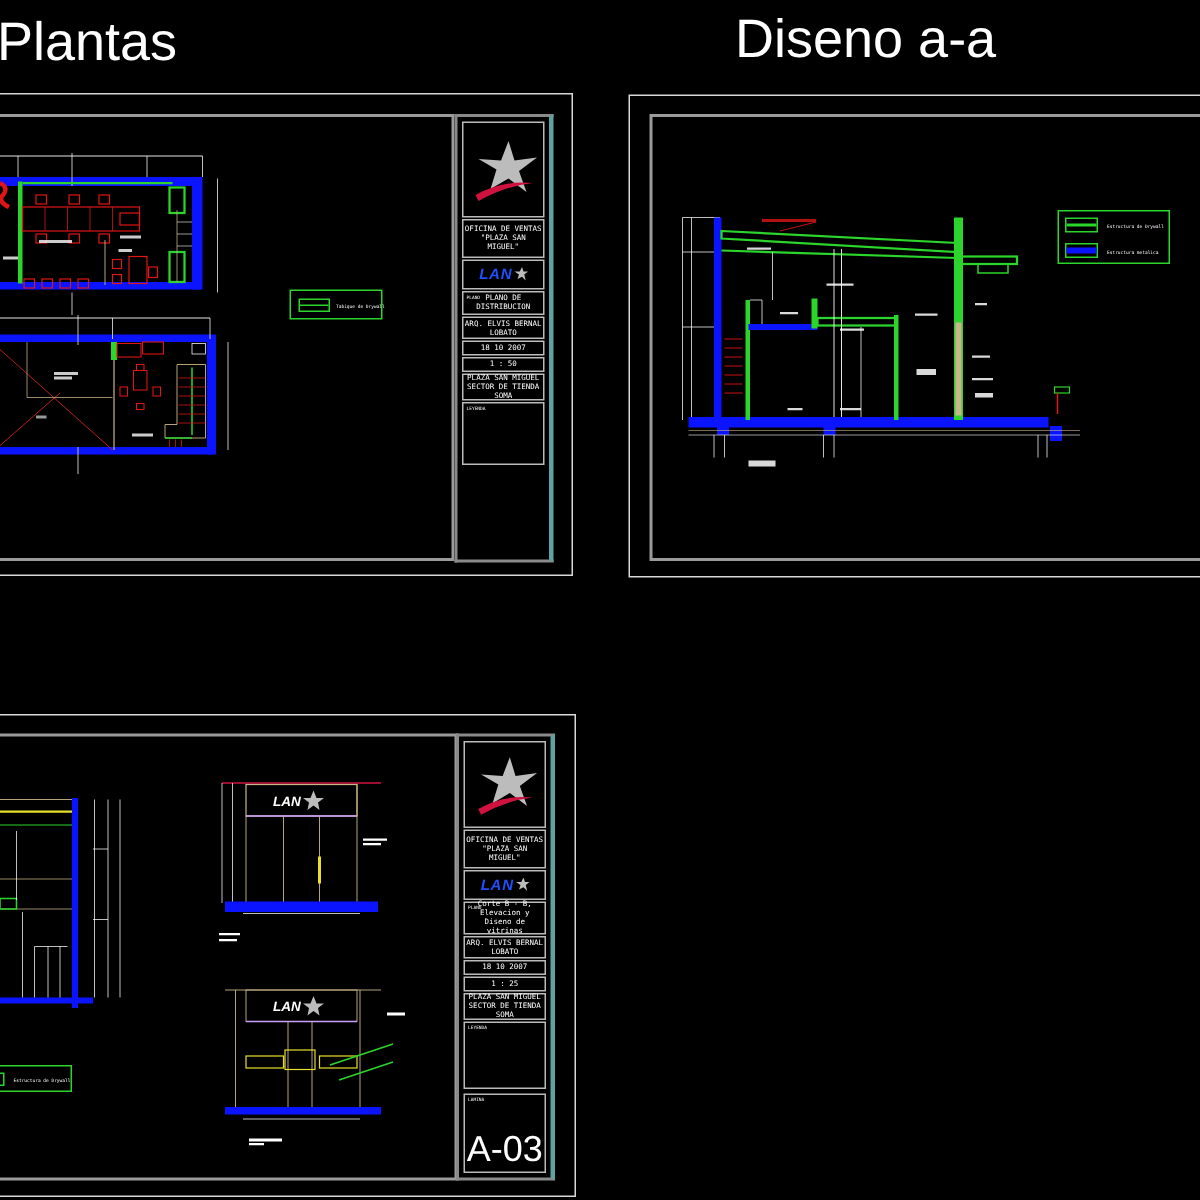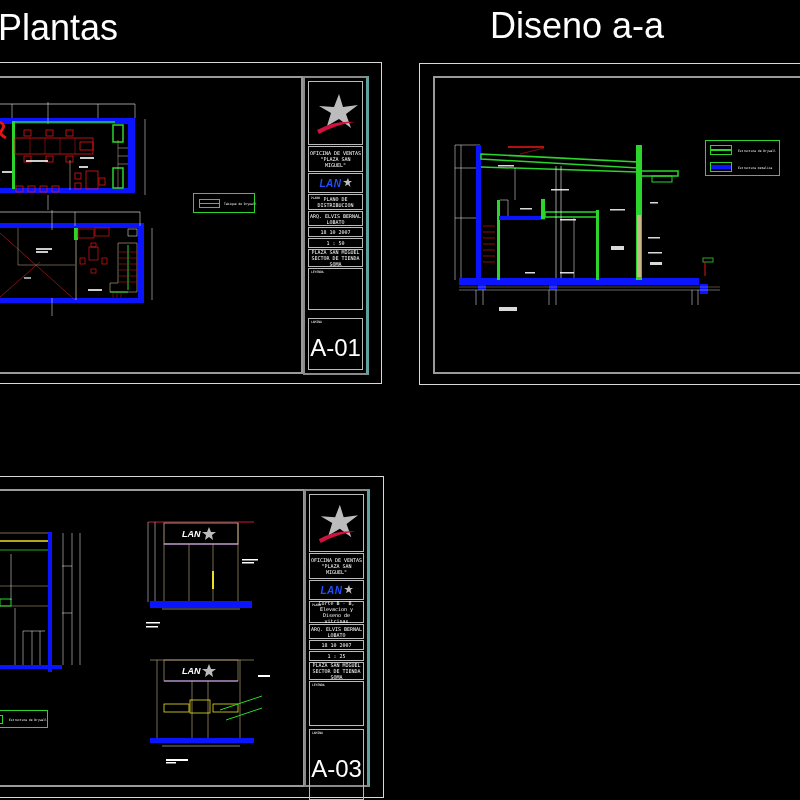--- a/index.html
+++ b/index.html
@@ -164,24 +164,20 @@
     <span class="tb-text">1 : 50</span>
   </div>
   <div class="tb-cell" style="top:171px; height:18px;">
     <span class="tb-text">PLAZA SAN MIGUEL
 SECTOR DE TIENDA
 SOMA</span>
   </div>
   <div class="tb-cell" style="top:190px; height:42px; justify-content:flex-start;">
     <span class="tb-tag">LEYENDA</span>
   </div>
-  <div class="tb-cell" style="top:240px; height:52px;">
-    <span class="tb-tag">LAMINA</span>
-    <span class="tb-sheetno" style="margin-top:8px;">A-01</span>
-  </div>
 </div>
 
 <div class="frame-outer" style="left:419px; top:63px; width:390px; height:322px;"></div>
 <div class="frame-inner" style="left:433px; top:76px; width:376px; height:298px;"></div>
 
 <svg class="draw" width="800" height="800">
 
   <line x1="455" y1="145" x2="455" y2="280" stroke="#fff" stroke-width="0.5"></line>
   <line x1="461" y1="145" x2="461" y2="280" stroke="#fff" stroke-width="0.5"></line>
   <line x1="455" y1="145" x2="480" y2="145" stroke="#fff" stroke-width="0.5"></line>
@@ -371,17 +367,17 @@
     <span class="tb-text">1 : 25</span>
   </div>
   <div class="tb-cell" style="top:171px; height:18px;">
     <span class="tb-text">PLAZA SAN MIGUEL
 SECTOR DE TIENDA
 SOMA</span>
   </div>
   <div class="tb-cell" style="top:190px; height:45px; justify-content:flex-start;">
     <span class="tb-tag">LEYENDA</span>
   </div>
-  <div class="tb-cell" style="top:238px; height:71px;">
+  <div class="tb-cell" style="top:238px; height:53px;justify-content:flex-end;">
     <span class="tb-tag">LAMINA</span>
     <span class="tb-sheetno" style="margin-top:8px;">A-03</span>
   </div>
 </div>
 
 </body></html>

